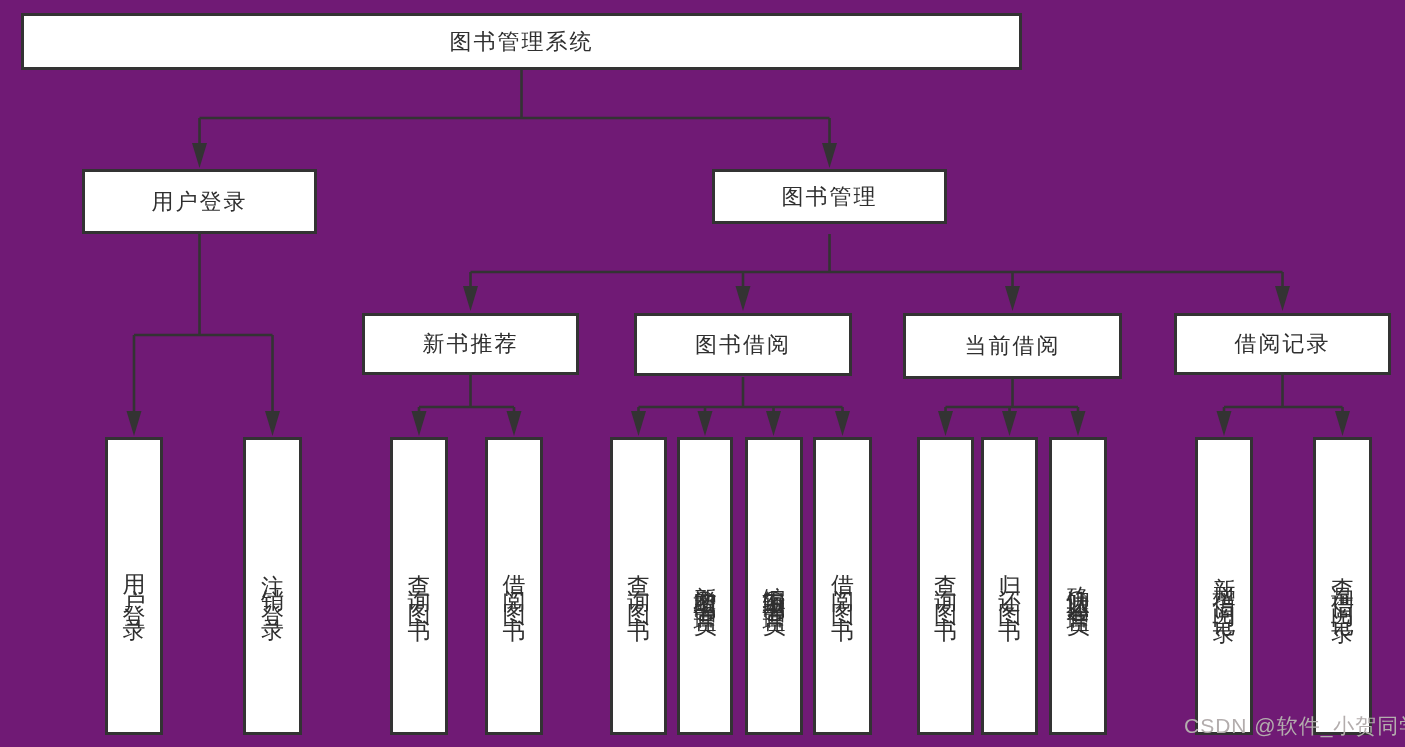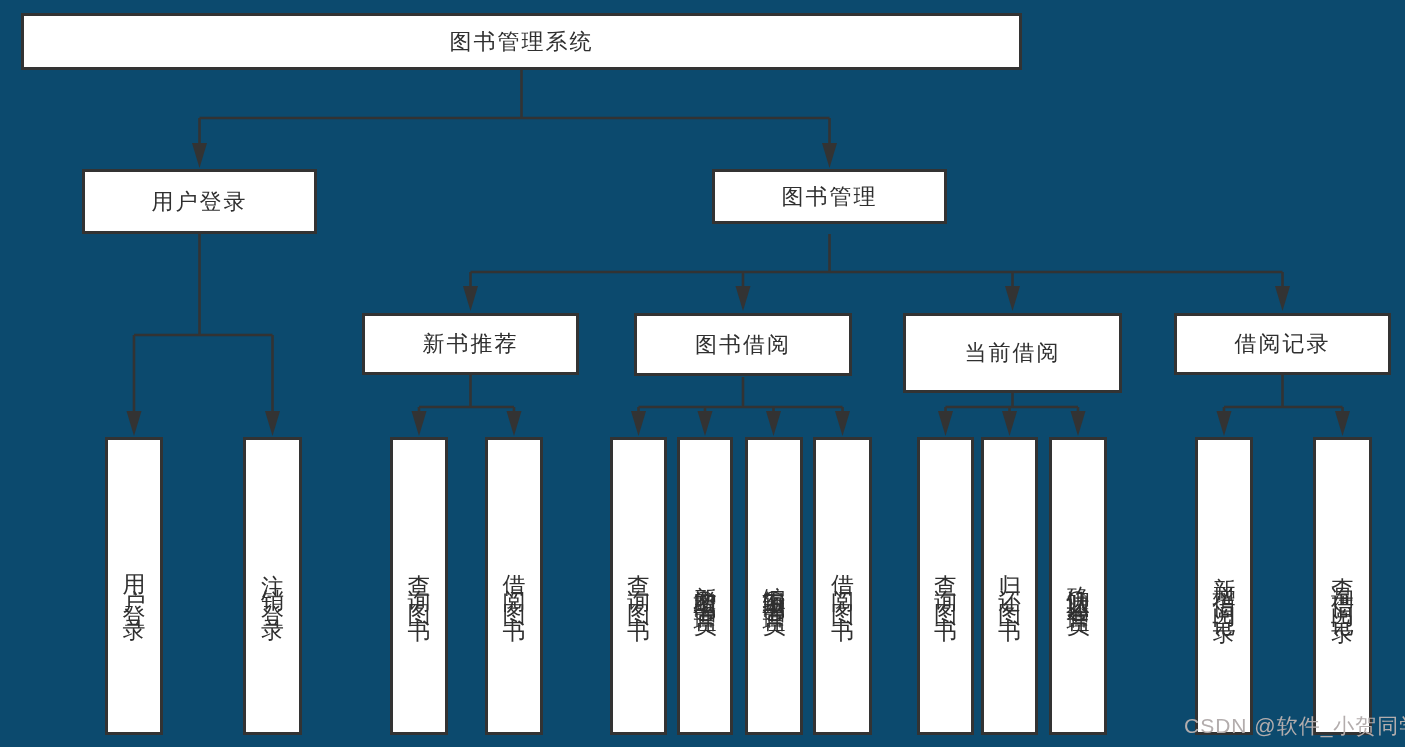--- a/index.html
+++ b/index.html
@@ -4,21 +4,21 @@
 <style>
   html, body {
     margin: 0;
     padding: 0;
     background: #ffffff;
   }
   .canvas {
     position: relative;
     width: 1405px;
     height: 747px;
-    background: #0c4a6e;
+    background: #701a75;
     overflow: hidden;
     font-family: "Liberation Sans", "DejaVu Sans", sans-serif;
   }
   .connectors {
     position: absolute;
     left: 0;
     top: 0;
     width: 1405px;
     height: 747px;
     z-index: 1;
@@ -108,21 +108,21 @@
     </g>
   </svg>
 
   <div class="node h" style="left:21px;top:13px;width:1001px;height:57px">图书管理系统</div>
 
   <div class="node h" style="left:82px;top:169px;width:235px;height:65px">用户登录</div>
   <div class="node h" style="left:712px;top:169px;width:235px;height:55px">图书管理</div>
 
   <div class="node h" style="left:362px;top:313px;width:217px;height:62px">新书推荐</div>
   <div class="node h" style="left:634px;top:313px;width:218px;height:63px">图书借阅</div>
-  <div class="node h" style="left:903px;top:313px;width:219px;height:80px">当前借阅</div>
+  <div class="node h" style="left:903px;top:313px;width:219px;height:66px">当前借阅</div>
   <div class="node h" style="left:1174px;top:313px;width:217px;height:62px">借阅记录</div>
 
   <div class="node v v4" style="left:105px;top:437px;width:58px;height:298px">用户登录</div>
   <div class="node v v4" style="left:243px;top:437px;width:59px;height:298px">注销登录</div>
 
   <div class="node v v4" style="left:390px;top:437px;width:58px;height:298px">查询图书</div>
   <div class="node v v4" style="left:485px;top:437px;width:58px;height:298px">借阅图书</div>
 
   <div class="node v v4" style="left:610px;top:437px;width:57px;height:298px">查询图书</div>
   <div class="node v v9" style="left:677px;top:437px;width:56px;height:298px">新增图书（管理员）</div>

